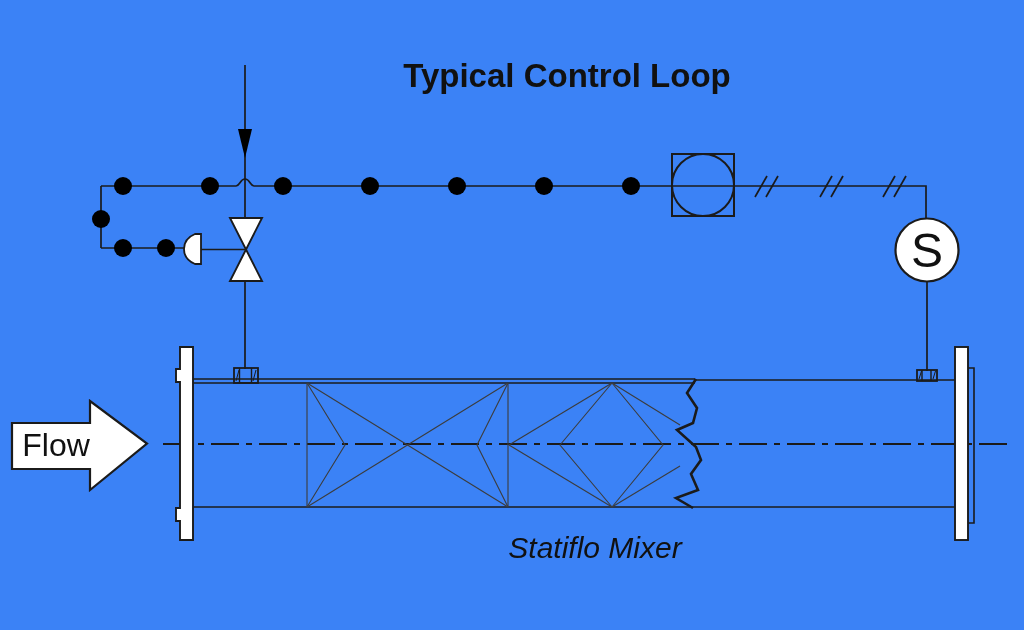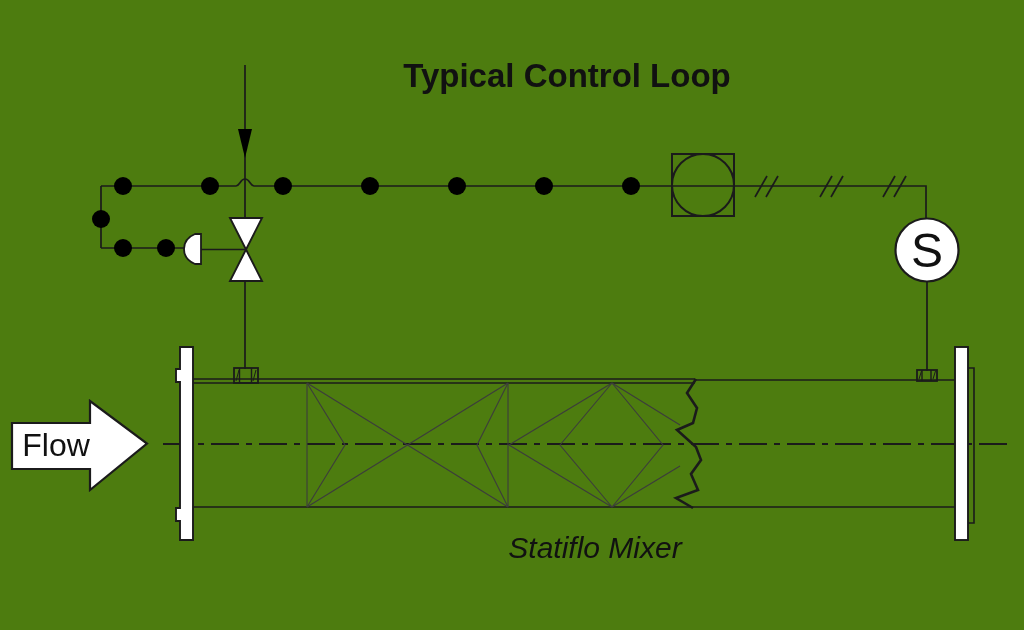--- a/index.html
+++ b/index.html
@@ -1,17 +1,17 @@
 <!DOCTYPE html>
 <html><head>
 <meta charset="utf-8">
 <style>
   html,body{margin:0;padding:0;background:#ffffff;}
   .canvas{
-    position:relative;width:1024px;height:630px;background:#4d7c0f;
+    position:relative;width:1024px;height:630px;background:#3b82f6;
     font-family:"Liberation Sans", sans-serif;overflow:hidden;
   }
   svg{display:block;}
   text{fill:#111111;}
   .t-title{font-size:33px;font-weight:bold;}
   .t-flow{font-size:32px;}
   .t-mixer{font-size:30px;font-style:italic;}
   .t-sensor{font-size:48px;}
 </style>
 </head>

